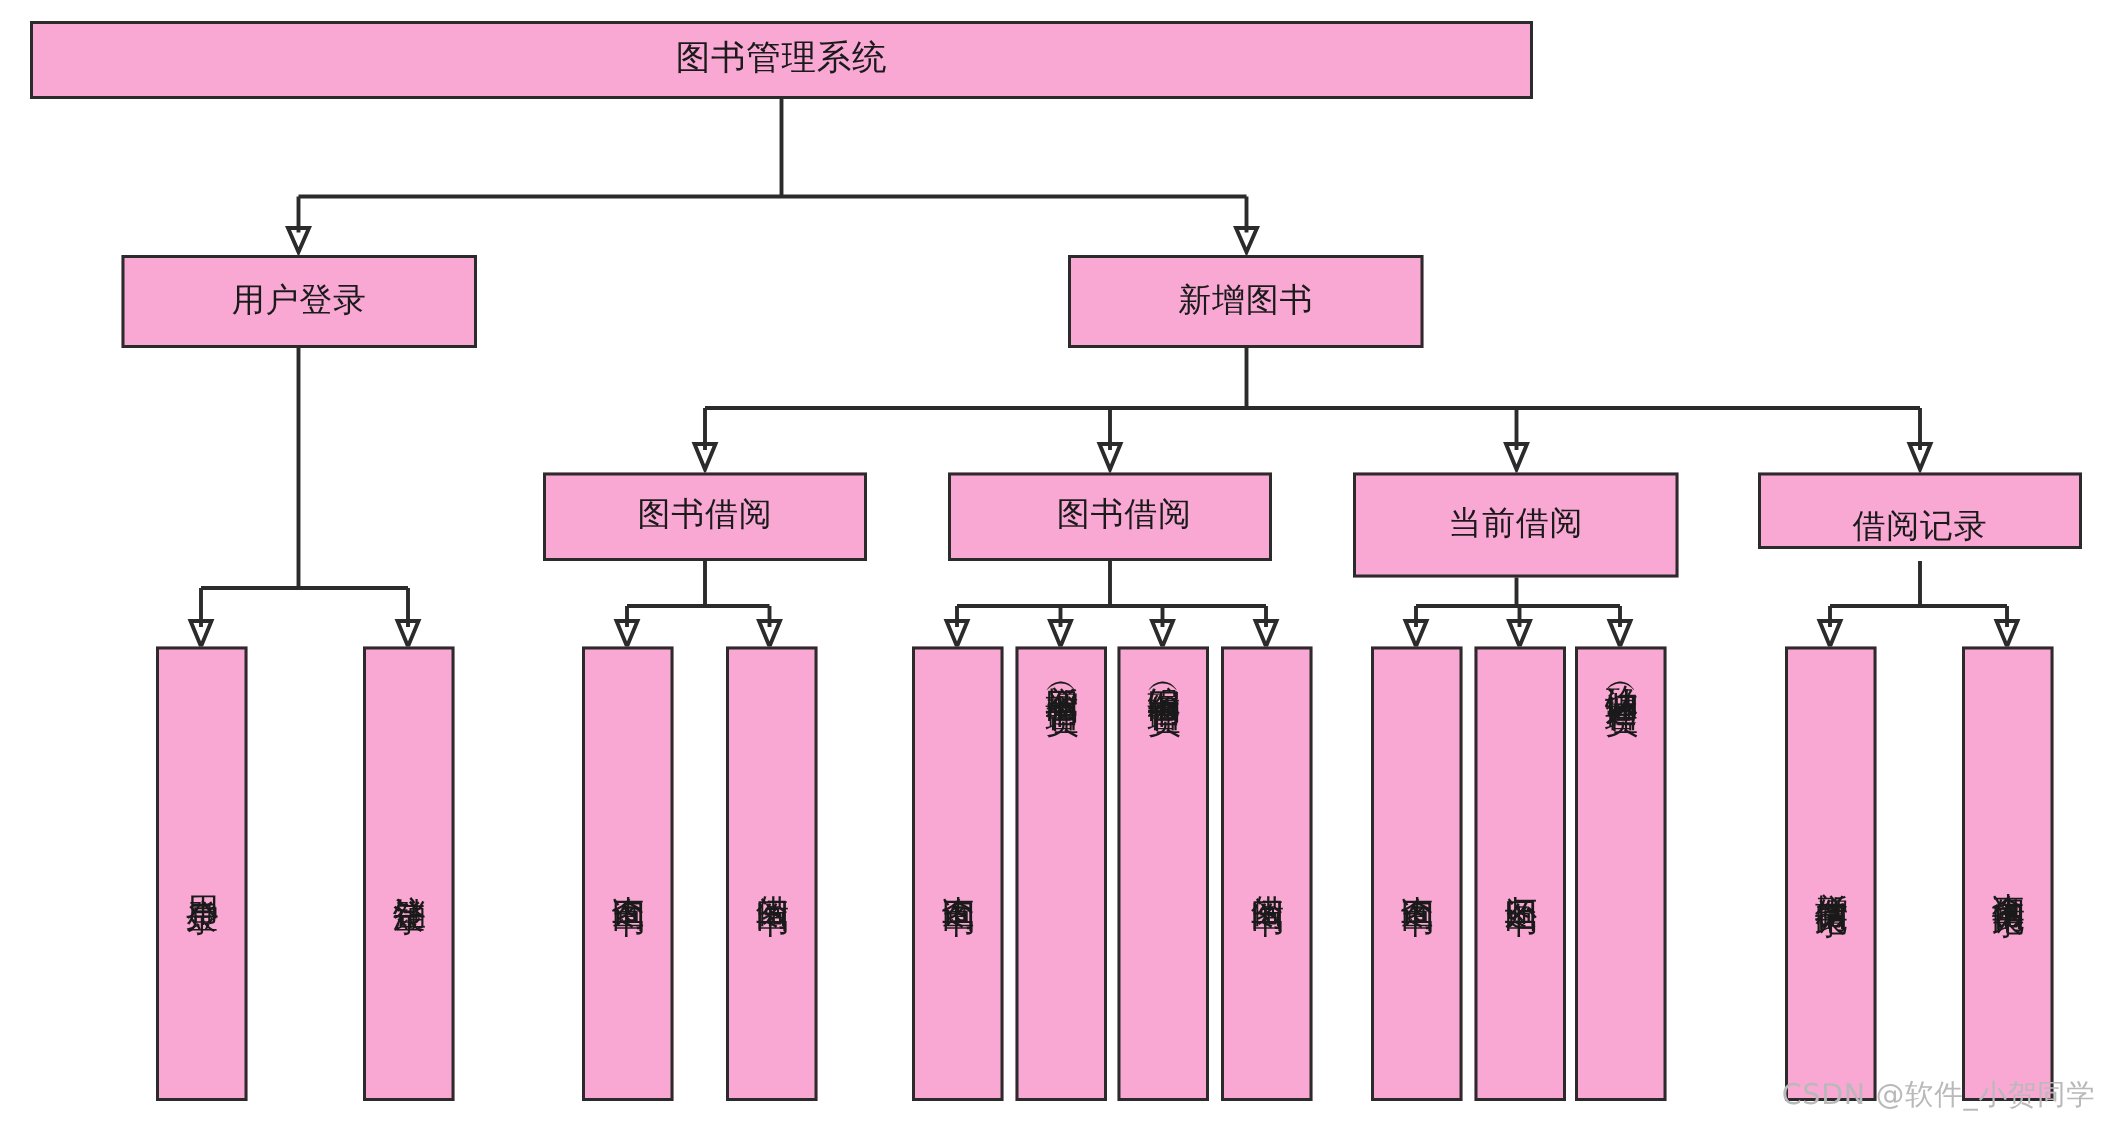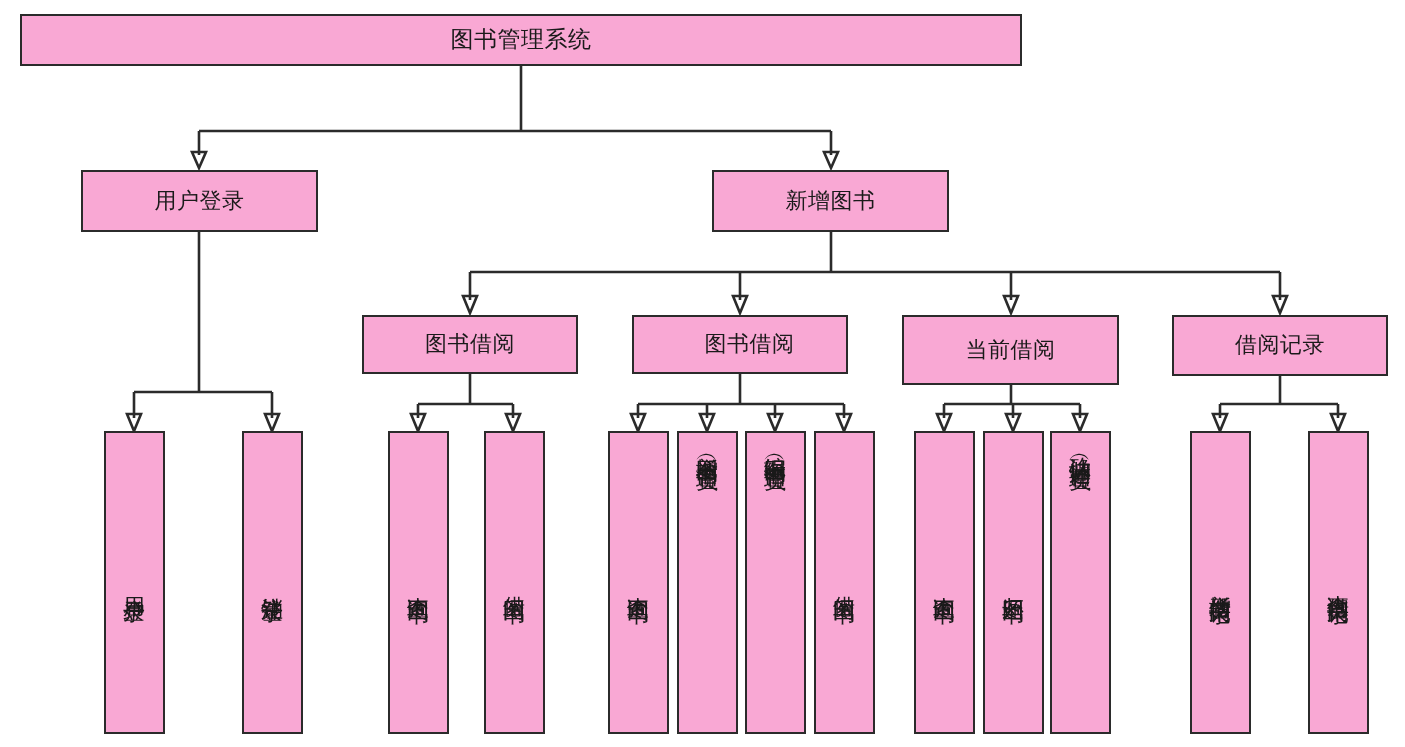--- a/index.html
+++ b/index.html
@@ -178,21 +178,21 @@
 
   <div class="node h" style="left:362px; top:315px; width:216px; height:59px;">
     <span class="node-label">图书借阅</span>
   </div>
   <div class="node h" style="left:632px; top:315px; width:216px; height:59px;padding-left:19px;">
     <span class="node-label">图书借阅</span>
   </div>
   <div class="node h" style="left:902px; top:315px; width:217px; height:70px;">
     <span class="node-label">当前借阅</span>
   </div>
-  <div class="node h" style="left:1172px; top:315px; width:216px; height:61px;">
+  <div class="node h" style="left:1172px; top:315px; width:216px; height:51px;align-items:flex-end;">
     <span class="node-label">借阅记录</span>
   </div>
 
   <div class="node v mid" style="left:104px; top:431px; width:61px; height:303px;">
     <span class="node-label">用户登录</span>
   </div>
   <div class="node v mid" style="left:242px; top:431px; width:61px; height:303px;">
     <span class="node-label">注销登录</span>
   </div>
 
@@ -226,14 +226,15 @@
     <span class="node-label">确认归还（管理员）</span>
   </div>
 
   <div class="node v mid" style="left:1190px; top:431px; width:61px; height:303px;">
     <span class="node-label">新增借阅记录</span>
   </div>
   <div class="node v mid" style="left:1308px; top:431px; width:61px; height:303px;">
     <span class="node-label">查询借阅记录</span>
   </div>
 
+  <div id="watermark">CSDN @软件_小贺同学</div>
 
 </div>
 
 </body></html>

